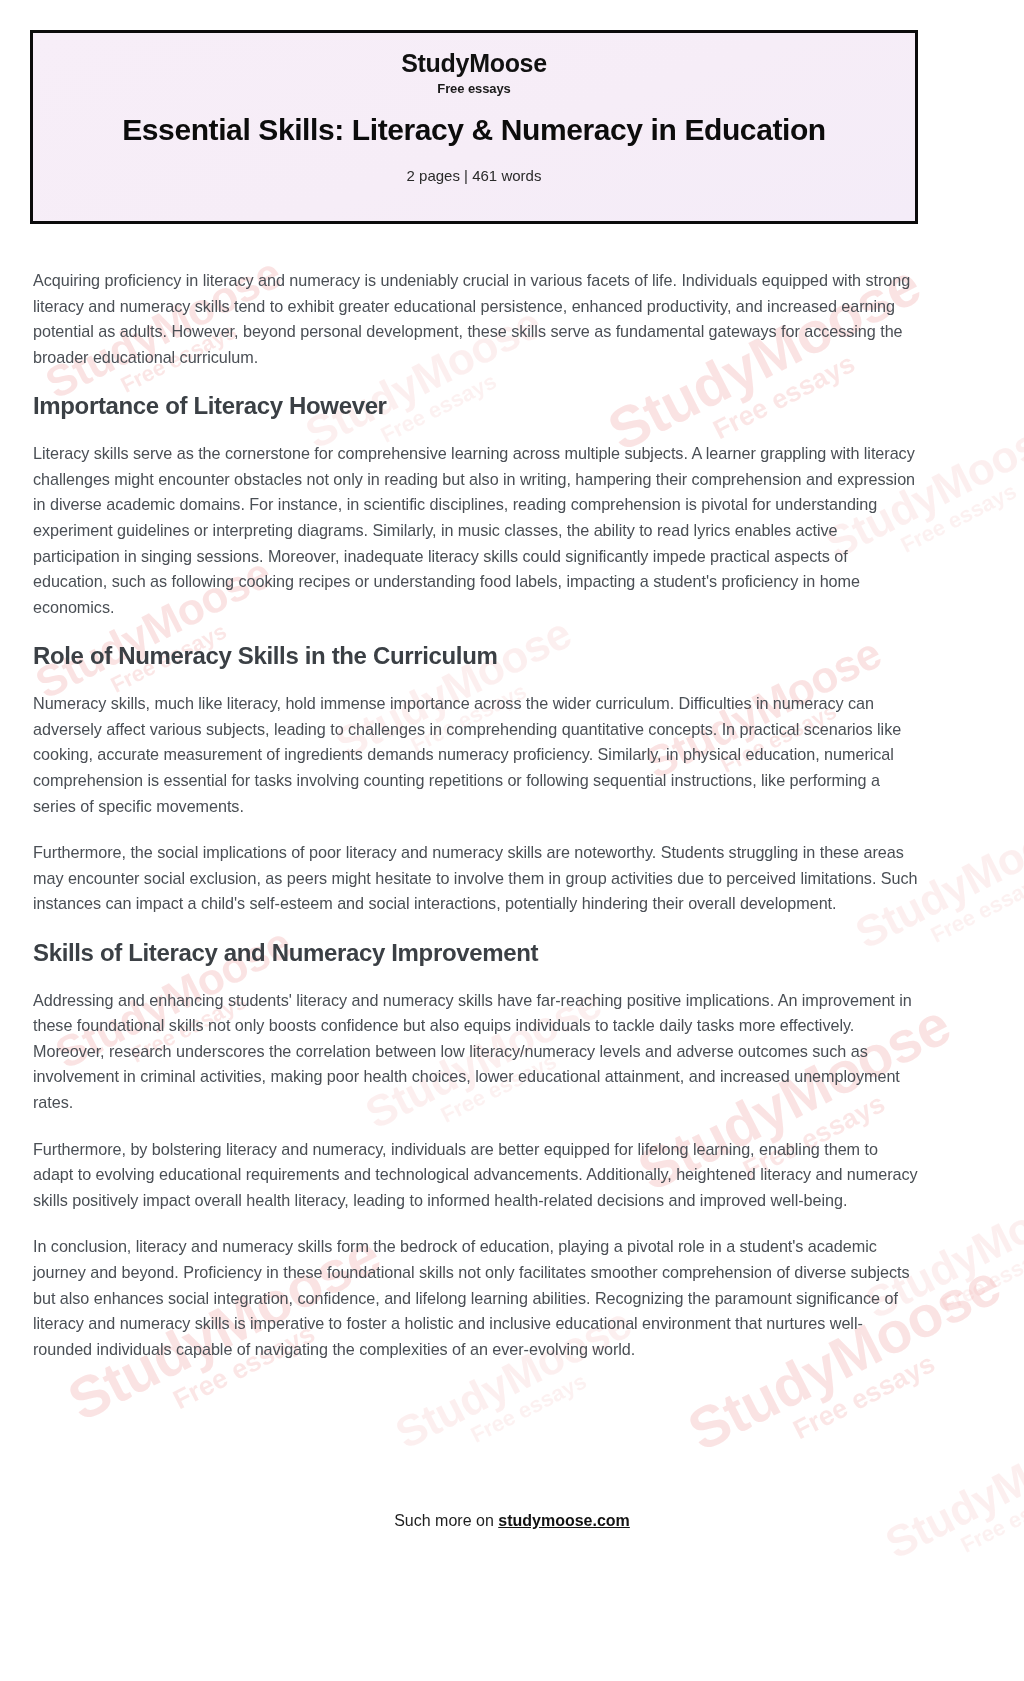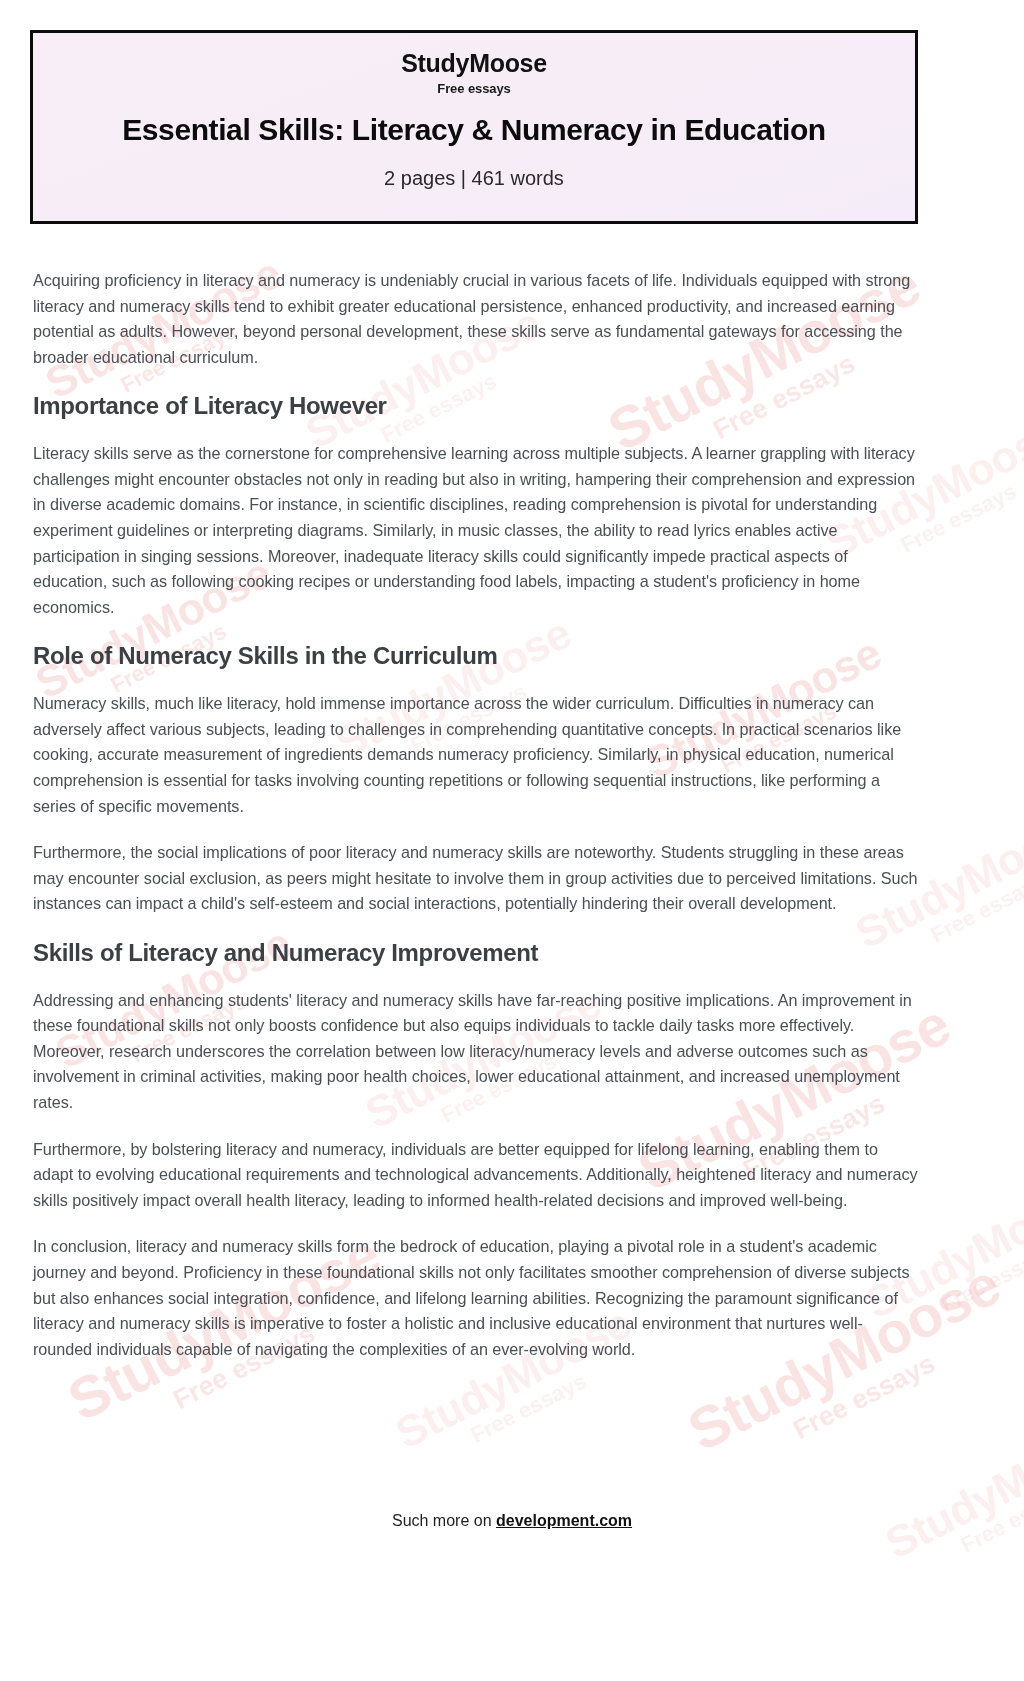--- a/index.html
+++ b/index.html
@@ -86,21 +86,21 @@
   .doc-title {
     margin-top: 16px;
     font-size: 30px;
     font-weight: 700;
     color: #0c0c0c;
     letter-spacing: -0.4px;
     line-height: 1.2;
   }
   .doc-meta {
     margin-top: 19px;
-    font-size: 20px;
+    font-size: 15px;
     color: #2a2a2a;
     font-weight: 400;
     text-align: center;
   }
 
   
   .content {
     position: absolute;
     left: 33px;
     top: 268px;
@@ -231,16 +231,16 @@
     <p>Furthermore, the social implications of poor literacy and numeracy skills are noteworthy. Students struggling in these areas may encounter social exclusion, as peers might hesitate to involve them in group activities due to perceived limitations. Such instances can impact a child's self-esteem and social interactions, potentially hindering their overall development.</p>
 
     <h2>Skills of Literacy and Numeracy Improvement</h2>
     <p>Addressing and enhancing students' literacy and numeracy skills have far-reaching positive implications. An improvement in these foundational skills not only boosts confidence but also equips individuals to tackle daily tasks more effectively. Moreover, research underscores the correlation between low literacy/numeracy levels and adverse outcomes such as involvement in criminal activities, making poor health choices, lower educational attainment, and increased unemployment rates.</p>
     <p>Furthermore, by bolstering literacy and numeracy, individuals are better equipped for lifelong learning, enabling them to adapt to evolving educational requirements and technological advancements. Additionally, heightened literacy and numeracy skills positively impact overall health literacy, leading to informed health-related decisions and improved well-being.</p>
 
     <p>In conclusion, literacy and numeracy skills form the bedrock of education, playing a pivotal role in a student's academic journey and beyond. Proficiency in these foundational skills not only facilitates smoother comprehension of diverse subjects but also enhances social integration, confidence, and lifelong learning abilities. Recognizing the paramount significance of literacy and numeracy skills is imperative to foster a holistic and inclusive educational environment that nurtures well-rounded individuals capable of navigating the complexities of an ever-evolving world.</p>
   </div>
 
   <div class="footer">
-    <span>Such more on </span><a href="#">development.com</a>
+    <span>Such more on </span><a href="#">studymoose.com</a>
   </div>
 
 </div>
 
 </body></html>

